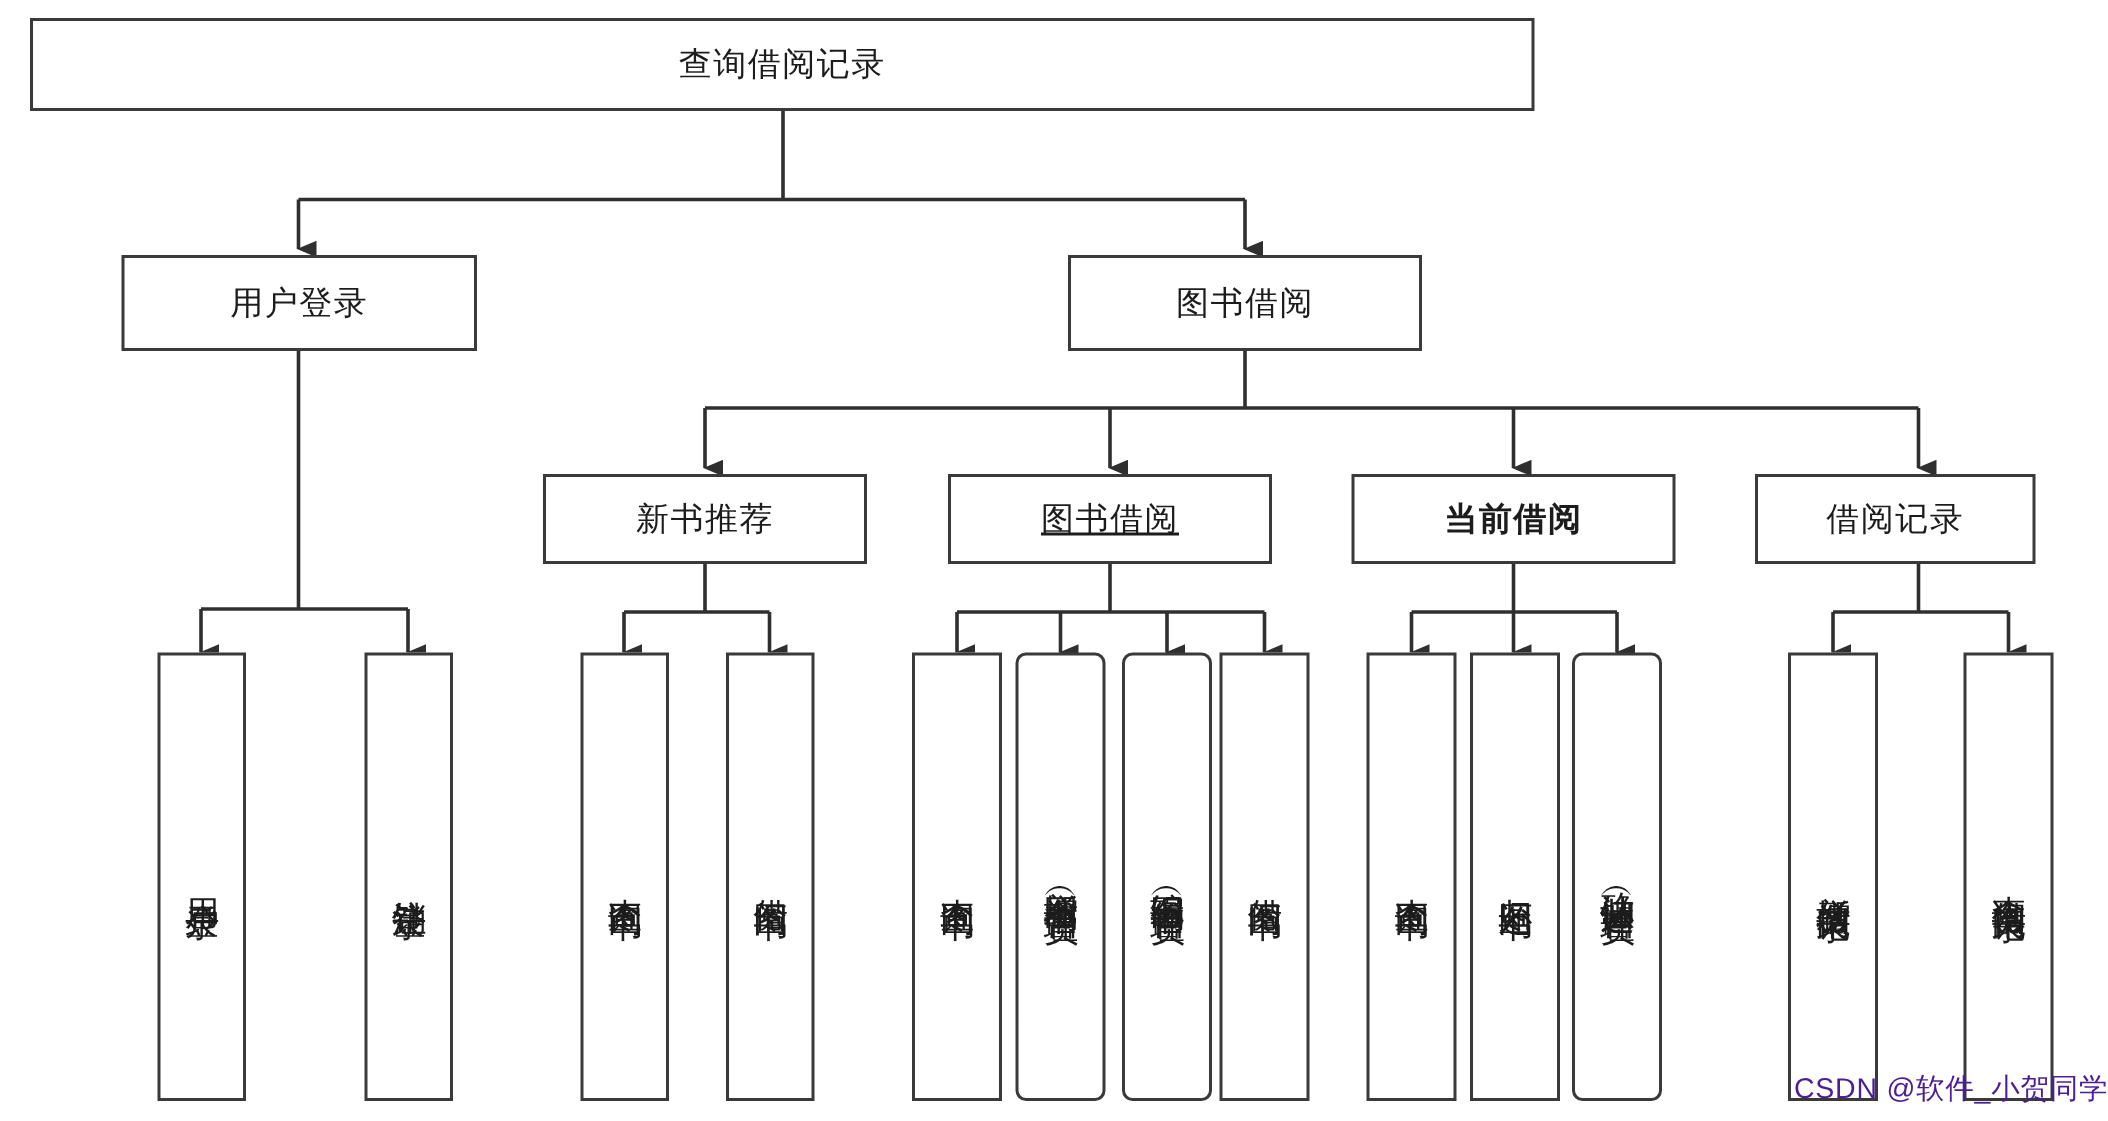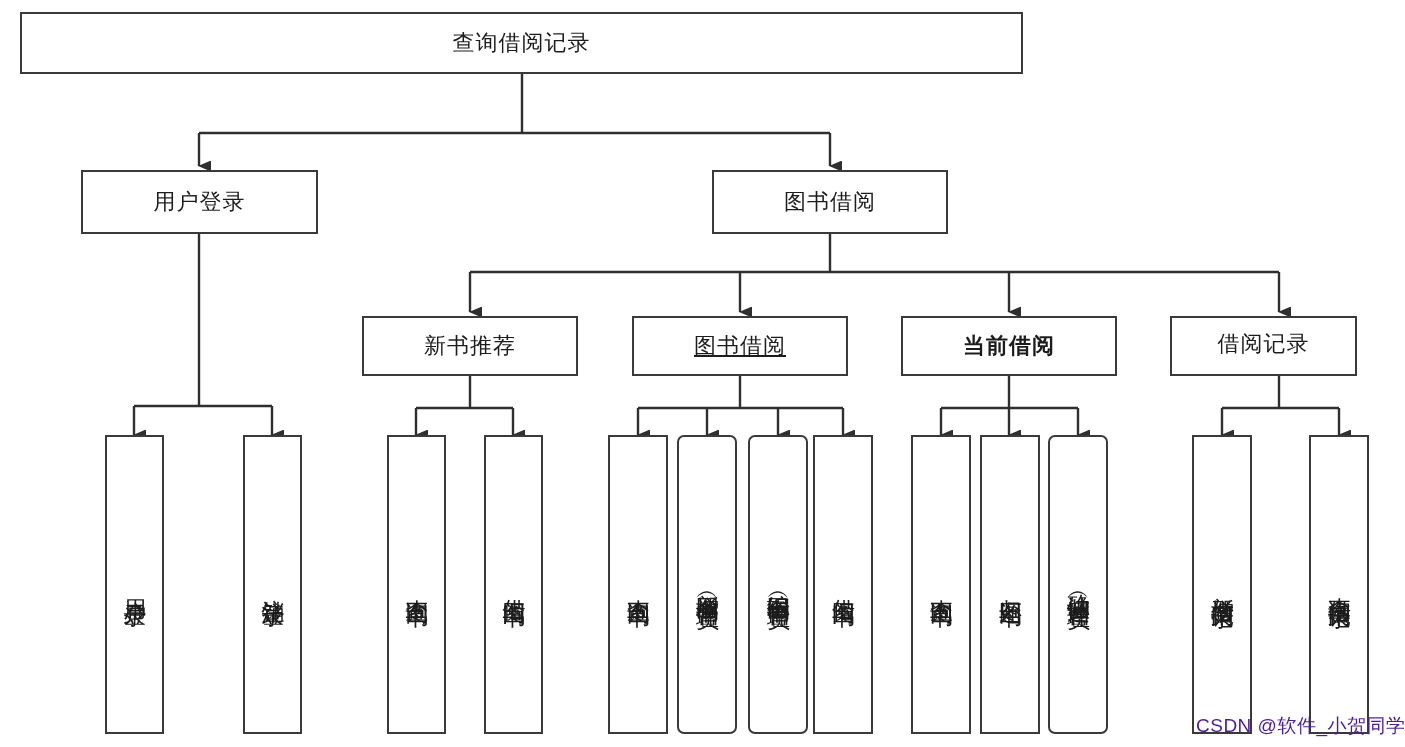--- a/index.html
+++ b/index.html
@@ -141,21 +141,21 @@
 
   <div class="node h" style="left:362px; top:316px; width:216px; height:60px;text-align:center;">
     <span>新书推荐</span>
   </div>
   <div class="node h" style="left:632px; top:316px; width:216px; height:60px;text-decoration:underline;">
     <span>图书借阅</span>
   </div>
   <div class="node h" style="left:901px; top:316px; width:216px; height:60px;font-weight:bold;">
     <span>当前借阅</span>
   </div>
-  <div class="node h" style="left:1170px; top:316px; width:187px; height:60px;font-family:Liberation Mono, monospace;">
+  <div class="node h" style="left:1170px; top:316px; width:187px; height:60px;">
     <span>借阅记录</span>
   </div>
 
   <div class="node v" style="left:105px; top:435px; width:59px; height:299px;">
     <span class="vtxt">用户登录</span>
   </div>
   <div class="node v" style="left:243px; top:435px; width:59px; height:299px;">
     <span class="vtxt">注销登录</span>
   </div>
 

